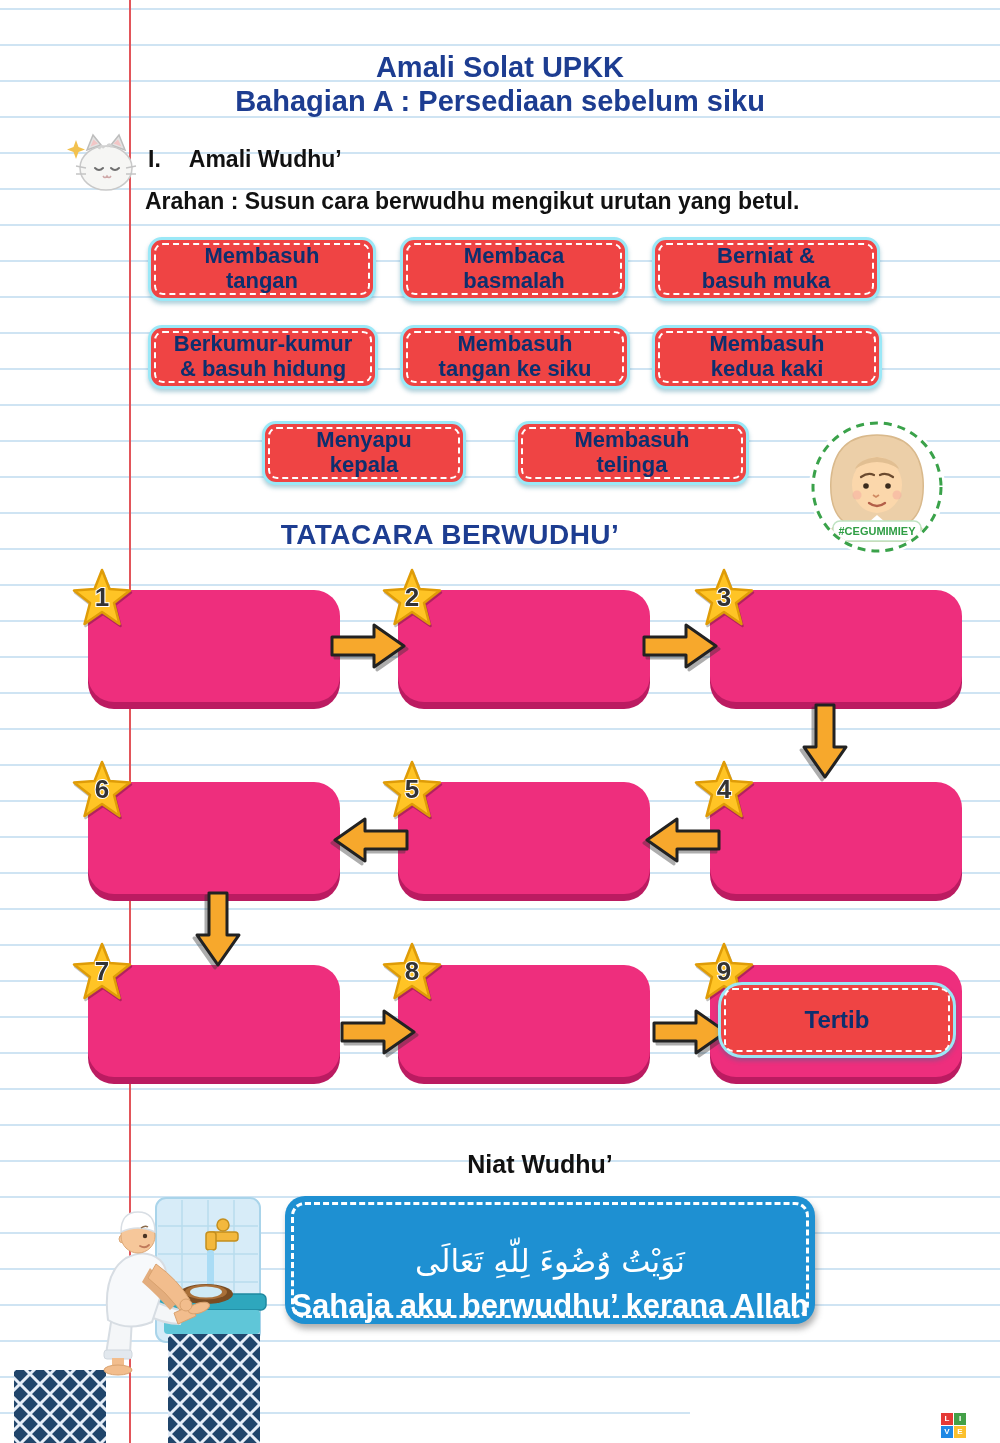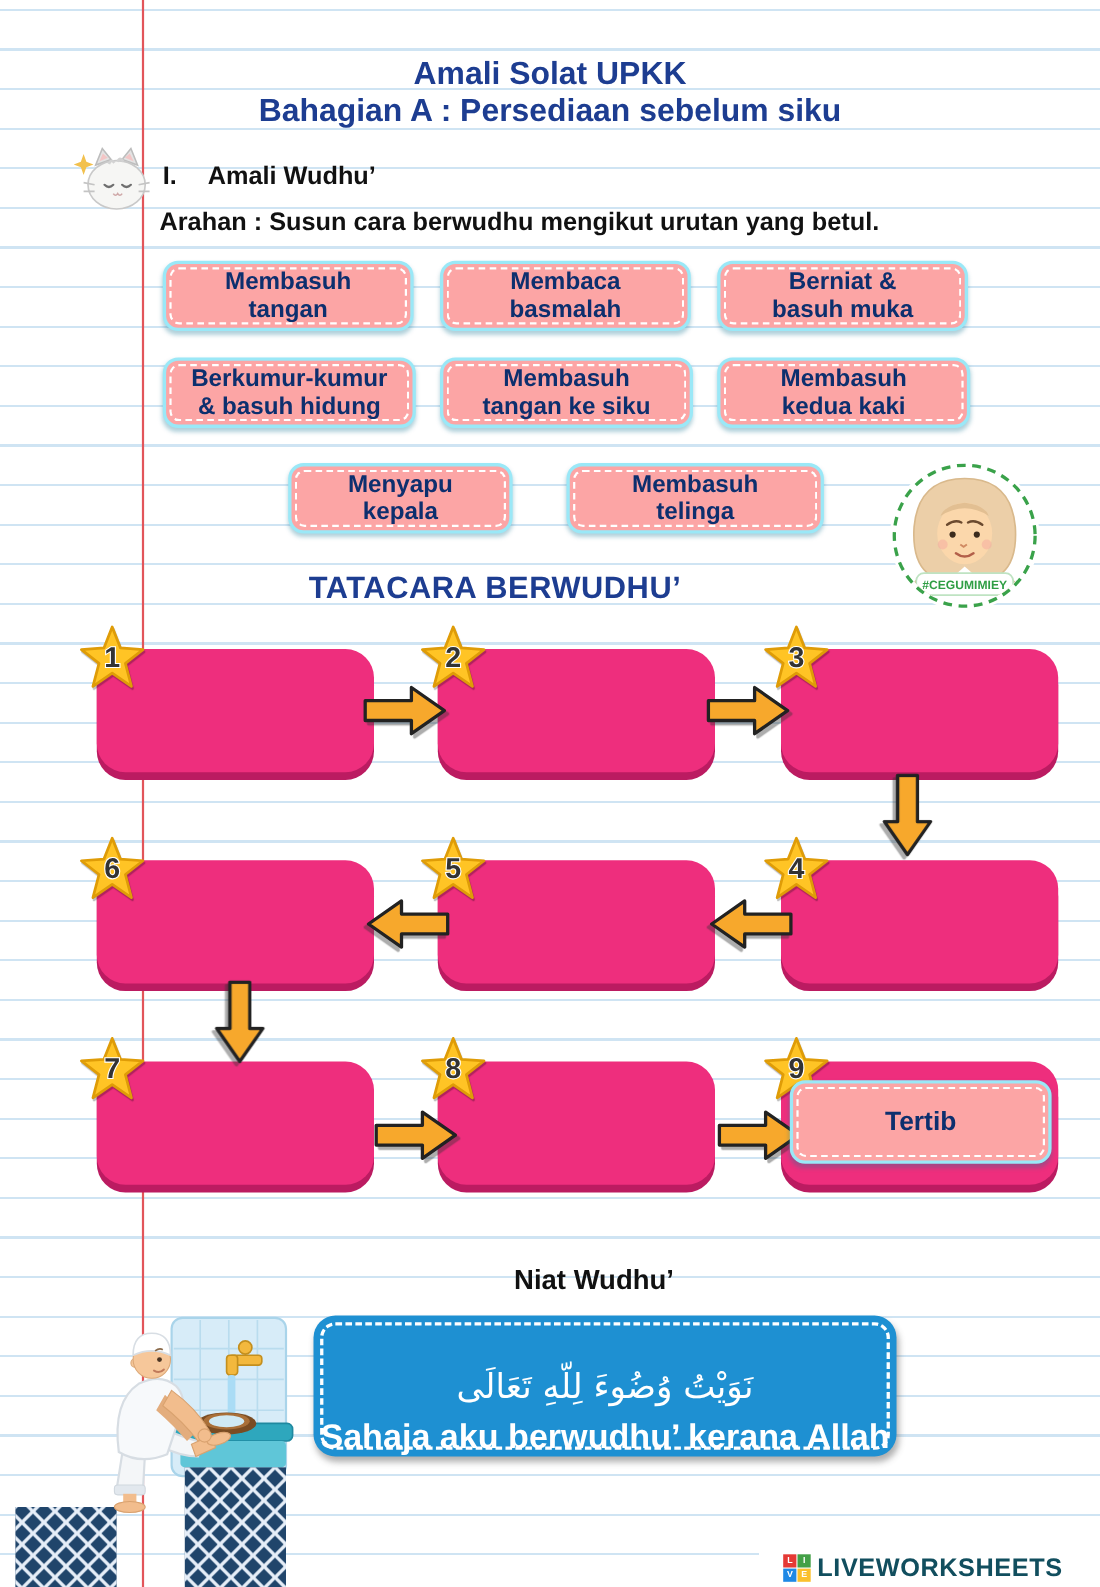--- a/index.html
+++ b/index.html
@@ -14,21 +14,21 @@
 
   .title { position:absolute; top:50px; left:0; width:1000px; text-align:center;
     color:#1d3d91; font-weight:bold; font-size:29px; line-height:1.18; }
 
   .section-row { position:absolute; left:148px; top:146px; font-size:23px; font-weight:bold; color:#111;
     display:flex; gap:28px; }
   .instruction { position:absolute; left:145px; top:188px; font-size:23px; font-weight:bold; color:#111; }
 
   .cat { position:absolute; left:66px; top:130px; width:74px; height:64px; }
 
-  .chip { position:absolute; height:64px; background:#fca5a5; border:3px solid #9ae8f7; border-radius:14px;
+  .chip { position:absolute; height:64px; background:#ef4444; border:3px solid #9ae8f7; border-radius:14px;
     display:flex; align-items:center; justify-content:center; text-align:center;
     box-shadow:0 3px 4px rgba(30,120,150,.35); }
   .chip::after { content:""; position:absolute; inset:3px; border:2.5px dashed #ffffff; border-radius:9px; pointer-events:none; }
   .chip-label { font-weight:bold; font-size:22px; color:#0d2f6e; line-height:1.12; white-space:pre-line; }
 
   .avatar { position:absolute; left:807px; top:417px; width:140px; height:140px; z-index:3; }
   .avatar text { font-family:"Liberation Sans", sans-serif; }
 
   .flow-heading { position:absolute; top:519px; left:0; width:900px; text-align:center;
     font-size:28px; font-weight:bold; color:#1d3d91; letter-spacing:.5px; }
@@ -178,21 +178,21 @@
   <div class="pink" style="left:710px; top:590px;"></div>
 
   <div class="pink" style="left:88px; top:782px;"></div>
   <div class="pink" style="left:398px; top:782px;"></div>
   <div class="pink" style="left:710px; top:782px;"></div>
 
   <div class="pink" style="left:88px; top:965px;"></div>
   <div class="pink" style="left:398px; top:965px;"></div>
   <div class="pink" style="left:710px; top:965px;"></div>
 
-  <div class="chip" style="left:718px; top:982px; width:238px; height:76px; z-index:6;">
+  <div class="chip" style="left:718px; top:982px; width:238px; height:76px; z-index:6;border-radius:24px;">
     <span class="chip-label tertib-label">Tertib</span>
   </div>
 
   <div class="star" style="left:72px; top:568px;">
     <svg viewBox="0 0 60 60">
         <polygon points="30,2 37.5,21 58,22.5 42,35 47.5,56 30,44 12.5,56 18,35 2,22.5 22.5,21" fill="#ffc425" stroke="#df9c07" stroke-width="2.5" stroke-linejoin="round"></polygon>
         <text x="30" y="38" text-anchor="middle">1</text>
       </svg>
   </div>
   <div class="star" style="left:382px; top:568px;">
@@ -348,15 +348,14 @@
     </svg>
   </div>
 
   <div class="brand-bar">
     <div class="tiles">
       <span class="tile t0">L</span>
       <span class="tile t1">I</span>
       <span class="tile t2">V</span>
       <span class="tile t3">E</span>
     </div>
-    <span class="brand-text">LIVEWORKSHEETS</span>
   </div>
 </div>
 
 </body></html>

